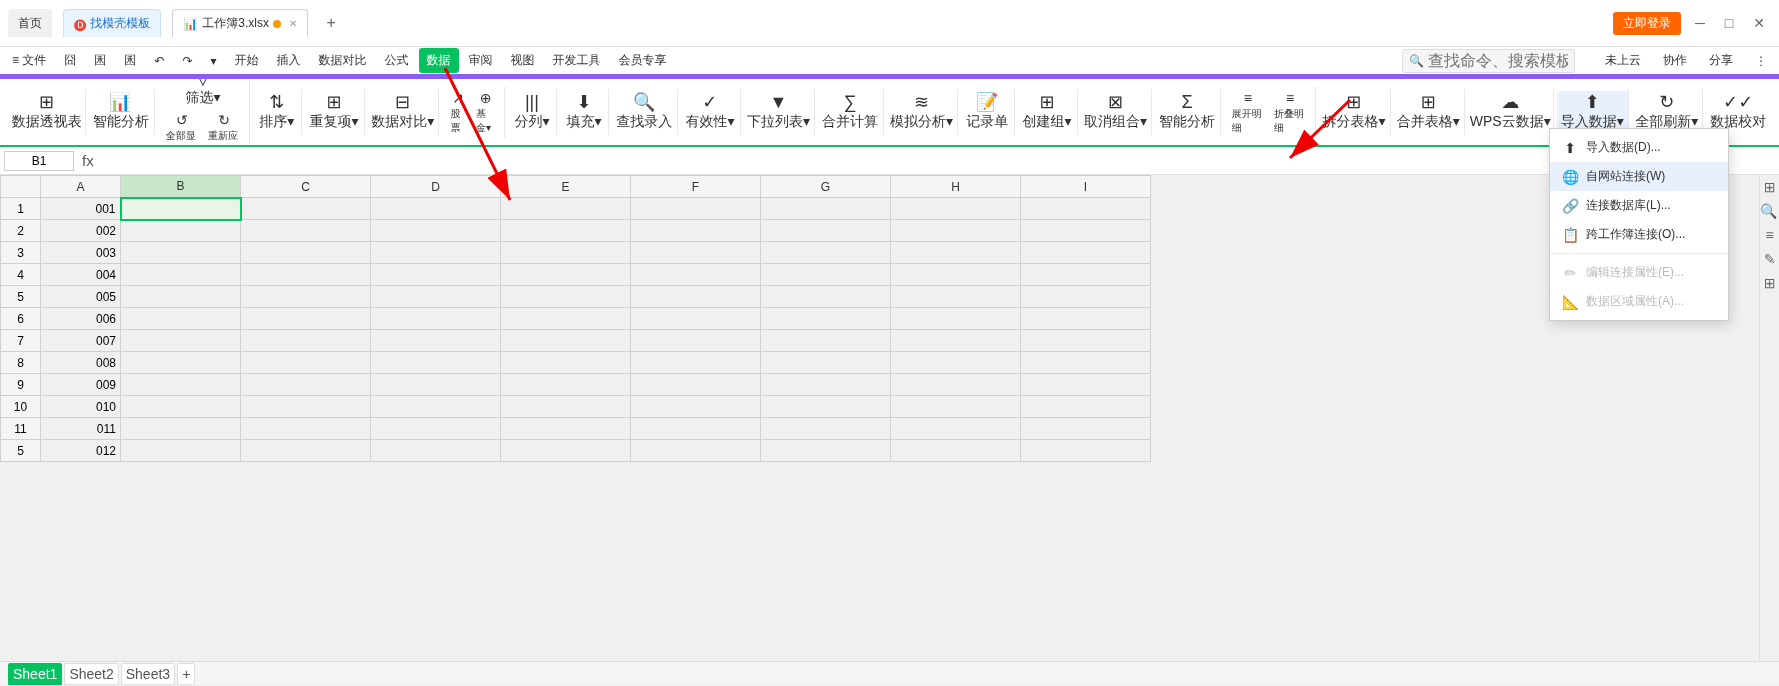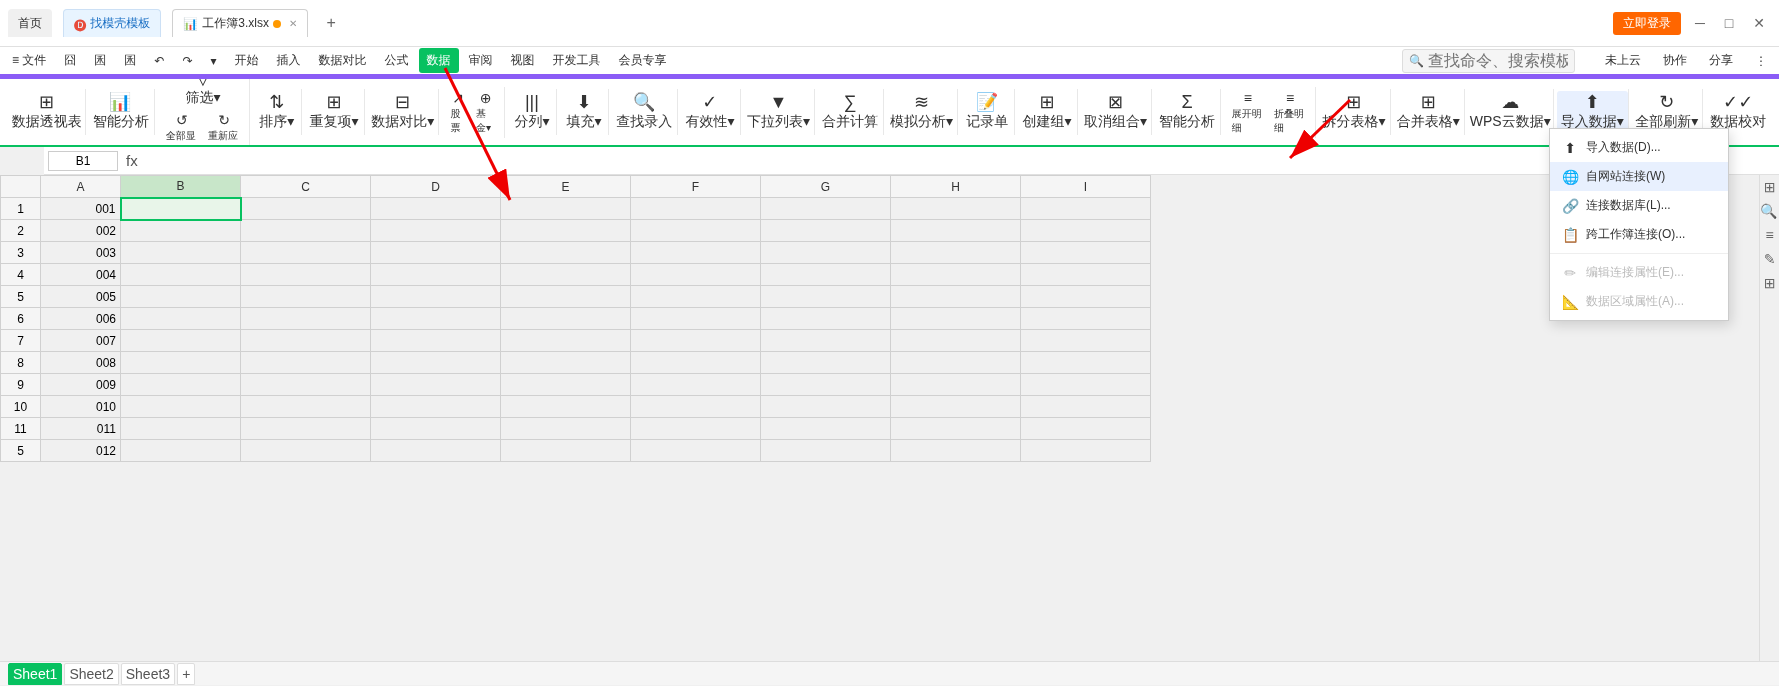--- a/index.html
+++ b/index.html
@@ -54,21 +54,21 @@
     .ribbon-btn-row { display: flex; gap: 4px; }
     .ribbon-btn-small {
       display: flex; flex-direction: column; align-items: center; cursor: pointer;
       padding: 1px 3px; border-radius: 2px; font-size: 10px; color: #333; gap: 1px;
     }
     .ribbon-btn-small .icon { font-size: 14px; }
 
     
     .formula-bar {
       display: flex; align-items: center; height: 28px; background: #fff;
-      border-bottom: 1px solid #e0e0e0; padding: 0 4px; gap: 4px; margin-left: 44px;
+      border-bottom: 1px solid #e0e0e0; padding: 0 4px; gap: 4px;
     }
     .cell-ref { width: 70px; border: 1px solid #ccc; padding: 2px 4px; font-size: 12px; text-align: center; }
     .fx-icon { font-size: 15px; color: #555; padding: 0 4px; }
     .formula-input { flex: 1; border: none; outline: none; font-size: 12px; padding: 2px 4px; }
     .grid-scroll { flex: 1; overflow: auto; }
 
     table.grid {
       border-collapse: collapse; table-layout: fixed;
     }
     table.grid th, table.grid td {

